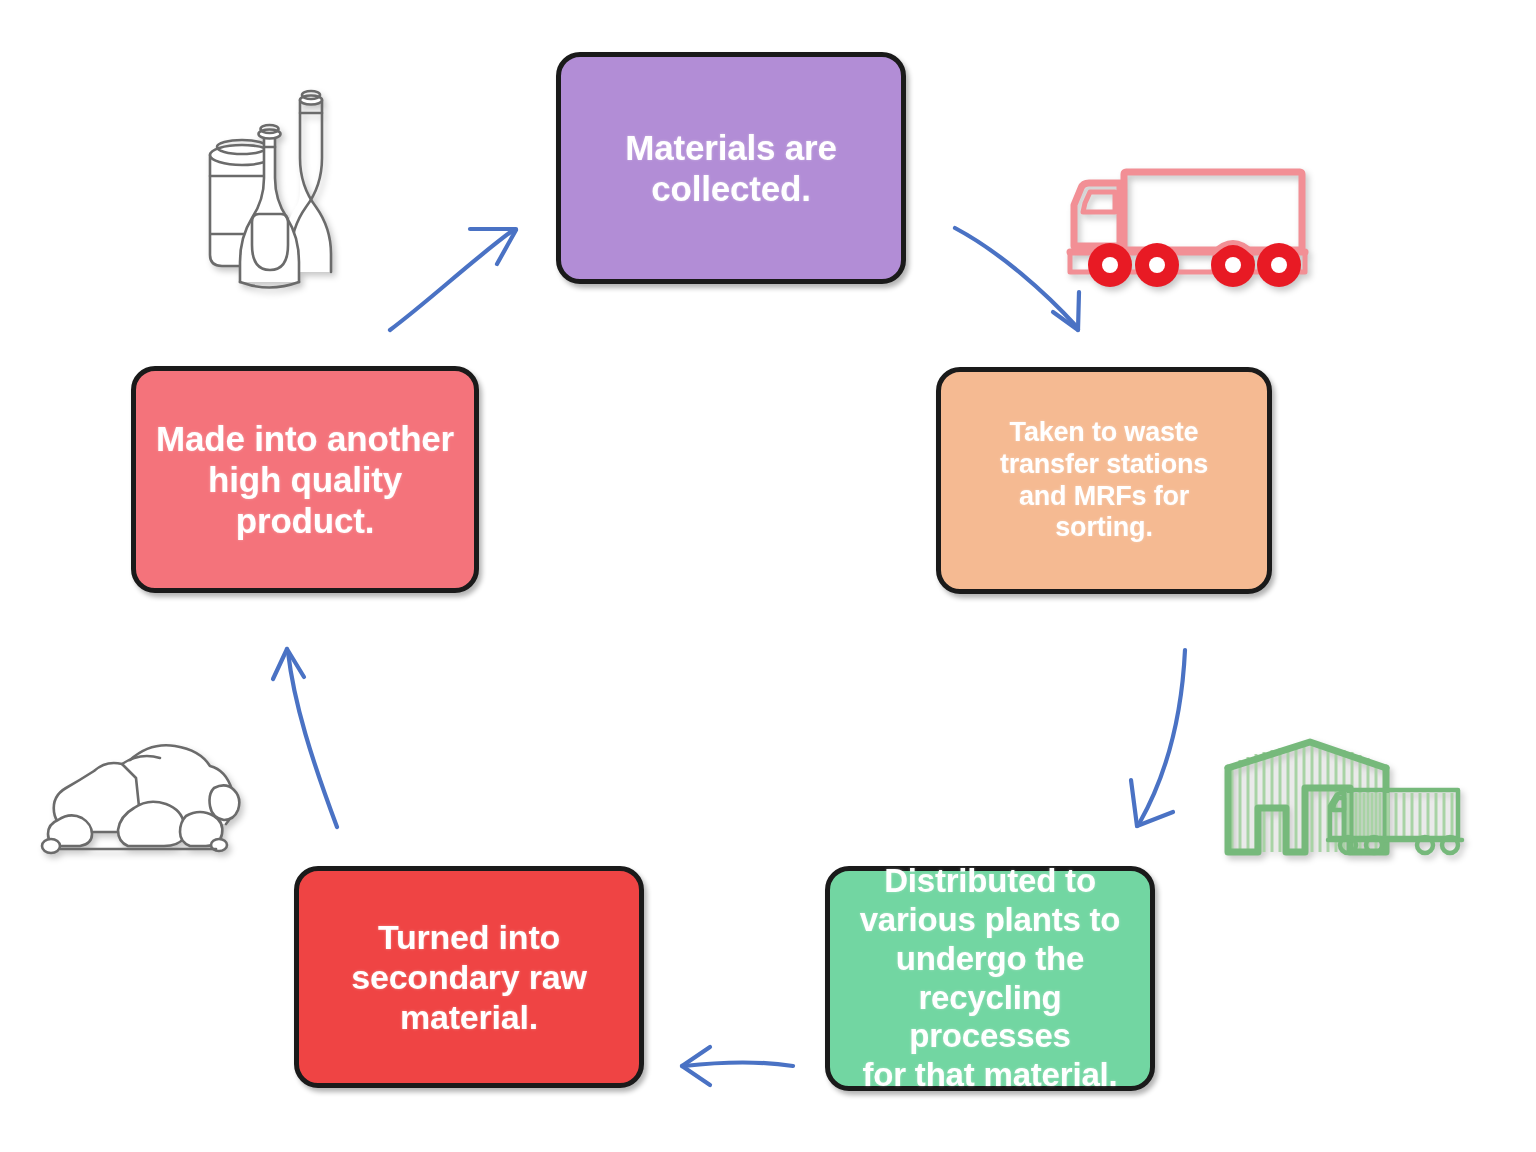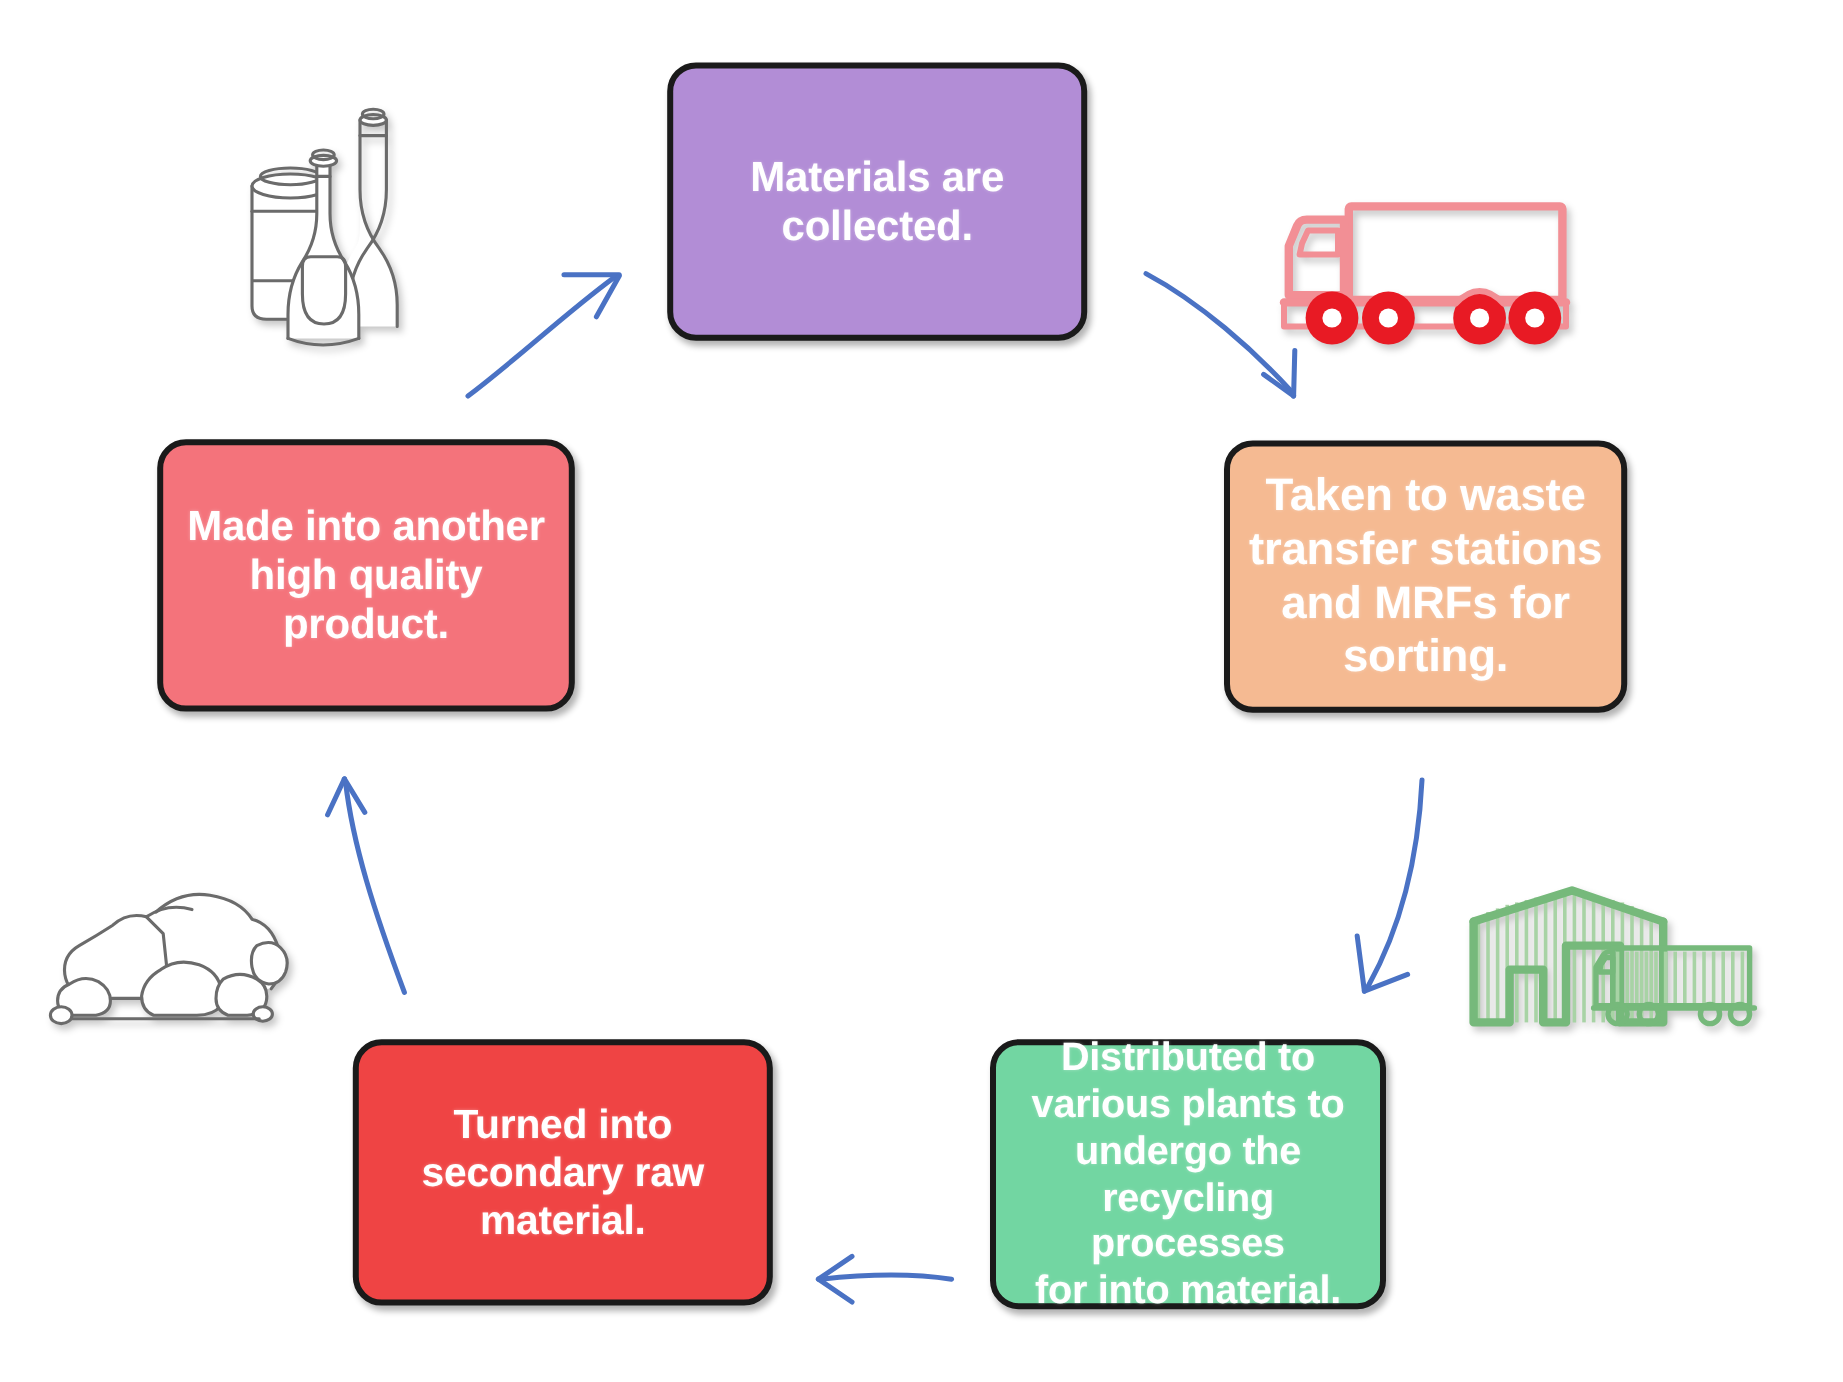--- a/index.html
+++ b/index.html
@@ -39,23 +39,23 @@
     padding: 6px 14px;
     white-space: pre-line;
   }
 
   #node-collected {
     left: 556px;  top: 52px;   width: 350px; height: 232px;
     background: #B28DD6;
     font-size: 35px;
   }
   #node-transfer {
-    left: 1020px;  top: 367px;  width: 336px; height: 227px;
+    left: 936px;  top: 367px;  width: 336px; height: 227px;
     background: #F5BA92;
-    font-size: 38px;
+    font-size: 27px;
   }
   #node-plants {
     left: 825px;  top: 866px;  width: 330px; height: 225px;
     background: #72D6A2;
     font-size: 33px;
   }
   #node-secondary {
     left: 294px;  top: 866px;  width: 350px; height: 222px;
     background: #ef4444;
     font-size: 34px;
@@ -303,21 +303,21 @@
 
   <div class="node" id="node-transfer">Taken to waste
 transfer stations
 and MRFs for
 sorting.</div>
 
   <div class="node" id="node-plants">Distributed to
 various plants to
 undergo the
 recycling processes
-for into material.</div>
+for that material.</div>
 
   <div class="node" id="node-secondary">Turned into
 secondary raw
 material.</div>
 
   <div class="node" id="node-product">Made into another
 high quality
 product.</div>
 
 </div>

